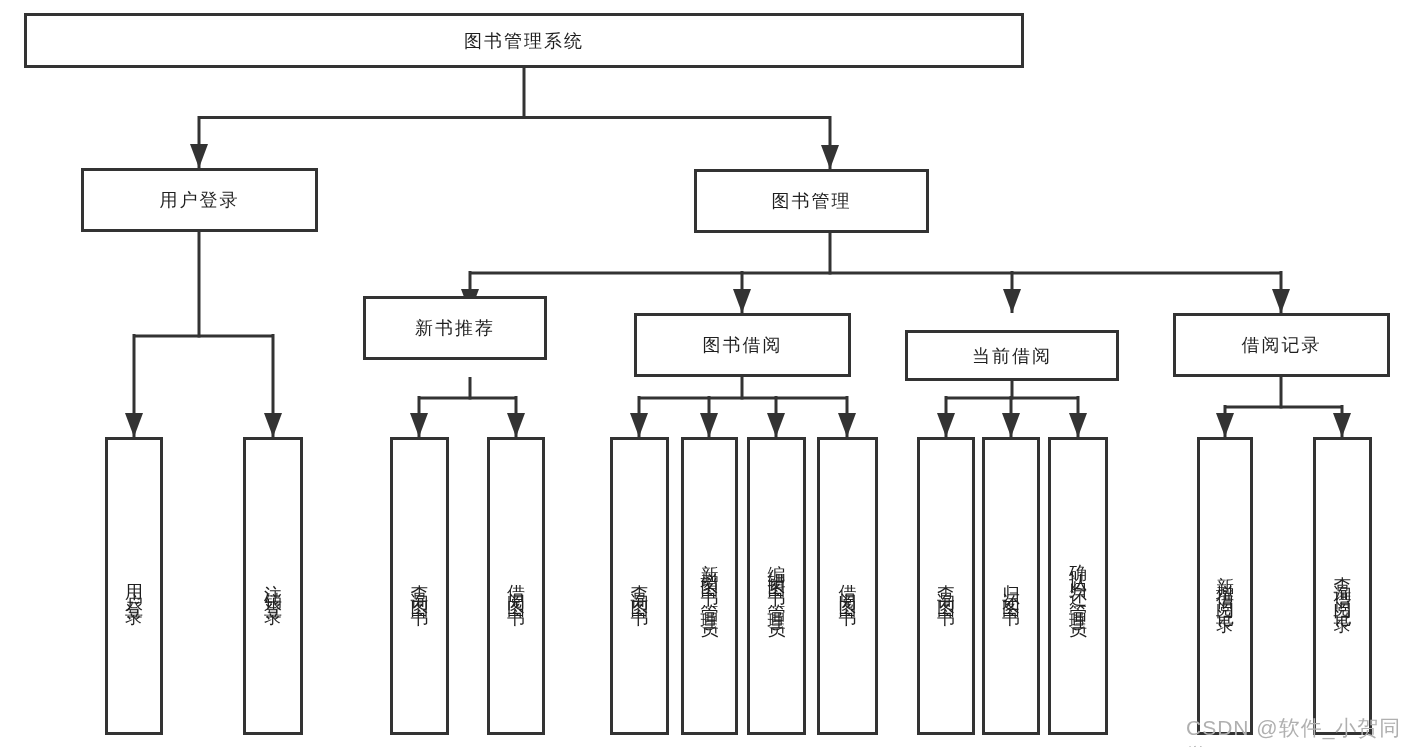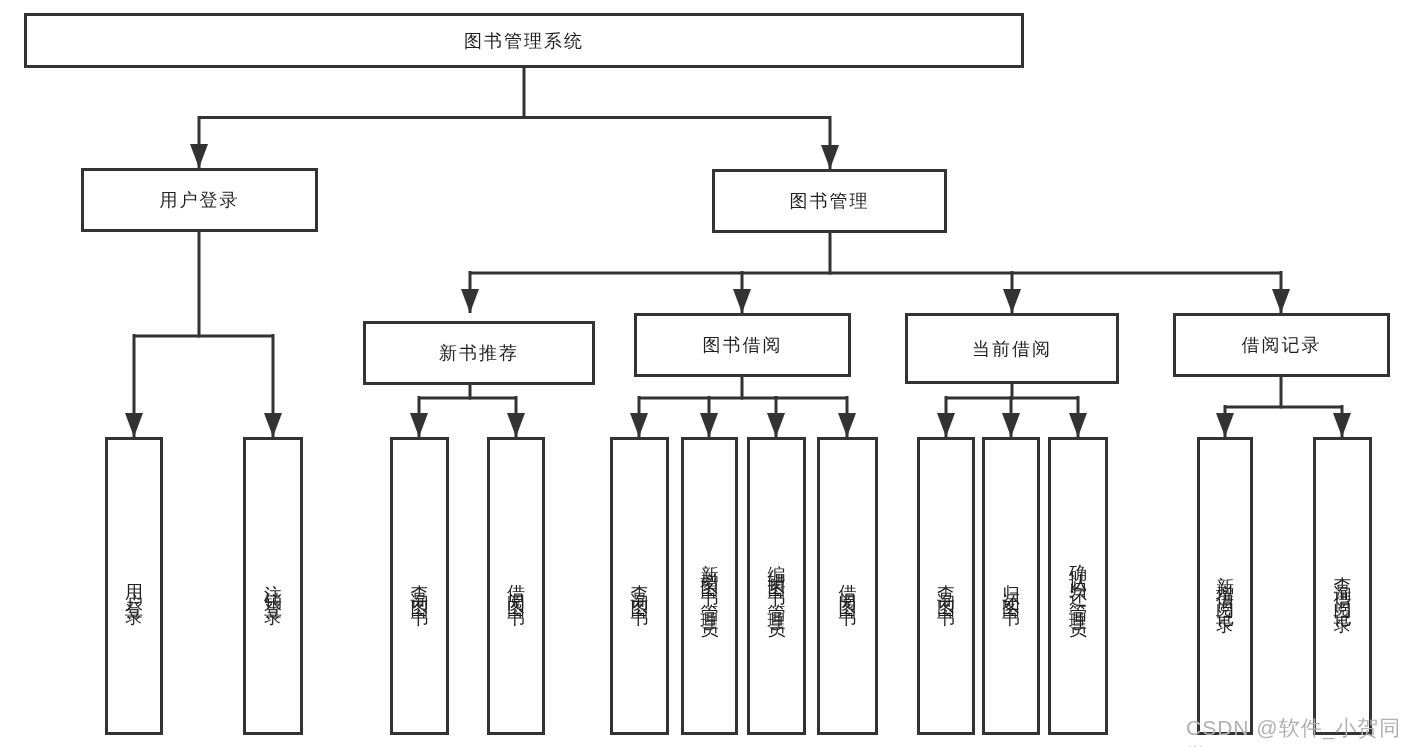--- a/index.html
+++ b/index.html
@@ -90,31 +90,31 @@
     </g>
   </svg>
 
   <div class="node" style="left:24px;top:13px;width:1000px;height:55px">
     <span>图书管理系统</span>
   </div>
 
   <div class="node" style="left:81px;top:168px;width:237px;height:64px">
     <span>用户登录</span>
   </div>
-  <div class="node" style="left:712px;top:169px;width:235px;height:64px">
+  <div class="node" style="left:694px;top:169px;width:235px;height:64px">
     <span>图书管理</span>
   </div>
 
-  <div class="node" style="left:363px;top:321px;width:232px;height:64px">
+  <div class="node" style="left:363px;top:296px;width:184px;height:64px">
     <span>新书推荐</span>
   </div>
   <div class="node" style="left:634px;top:313px;width:217px;height:64px">
     <span>图书借阅</span>
   </div>
-  <div class="node" style="left:905px;top:313px;width:214px;height:71px">
+  <div class="node" style="left:905px;top:330px;width:214px;height:51px">
     <span>当前借阅</span>
   </div>
   <div class="node" style="left:1173px;top:313px;width:217px;height:64px">
     <span>借阅记录</span>
   </div>
 
   <div class="node v" style="left:105px;top:437px;width:58px;height:298px">
     <span>用户登录</span>
   </div>
   <div class="node v" style="left:243px;top:437px;width:60px;height:298px">

